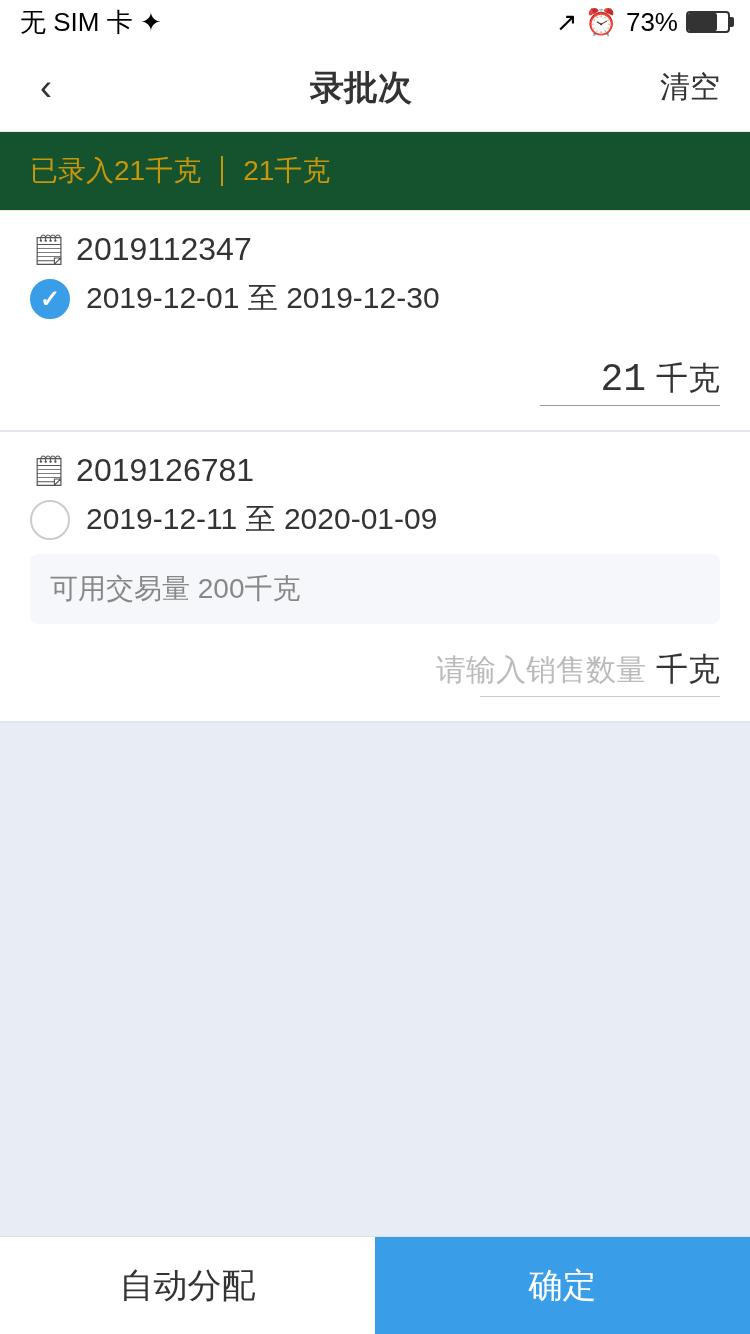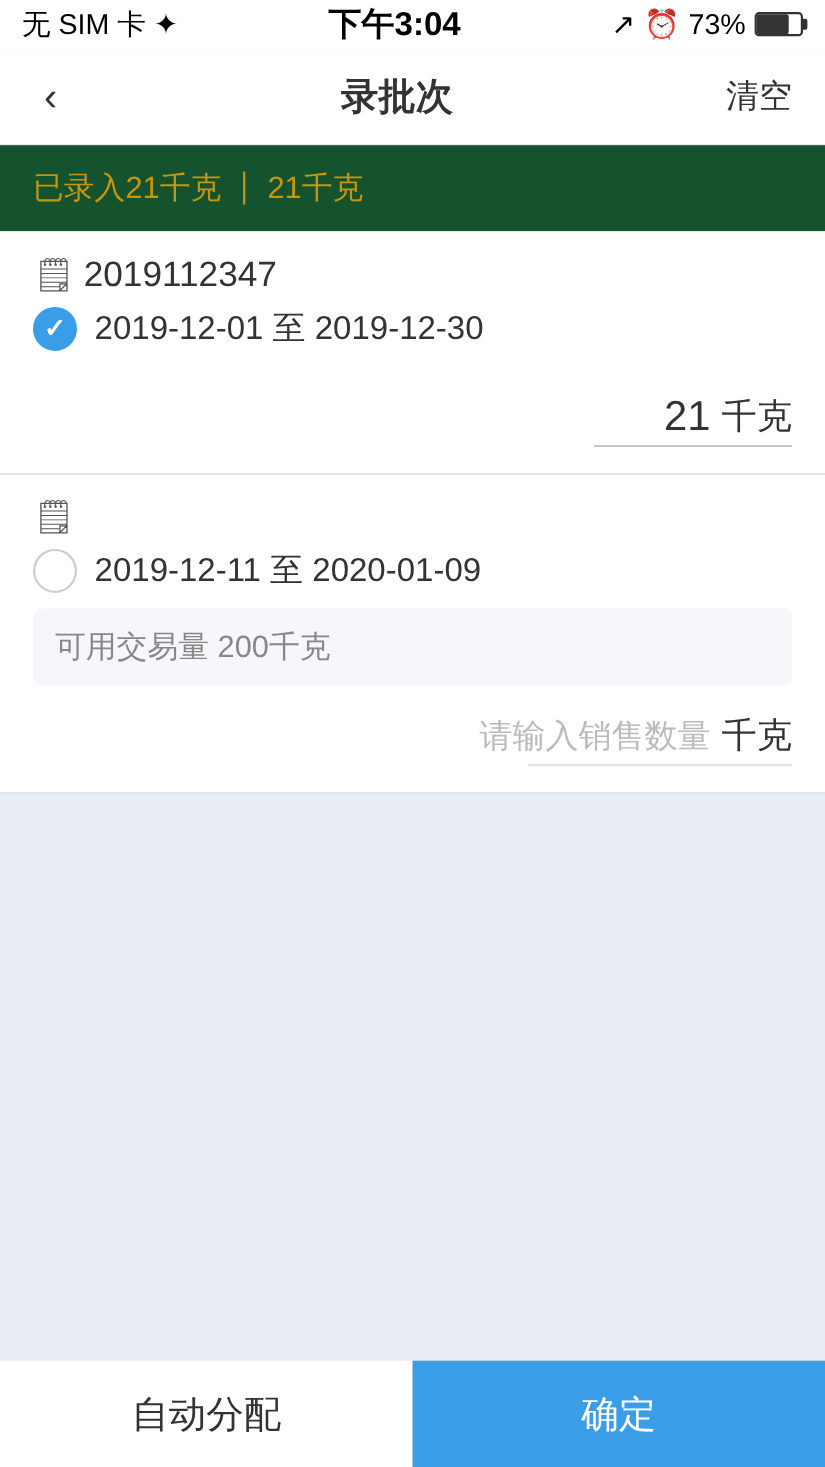--- a/index.html
+++ b/index.html
@@ -178,20 +178,21 @@
     }
 
     
     .quantity-row {
       display: flex;
       justify-content: flex-end;
       align-items: center;
       padding: 24px 30px;
       background: #fff;
       gap: 10px;
+      font-family: Liberation Mono, monospace;
     }
     .quantity-value {
       font-size: 38px;
       color: #333;
       font-weight: 400;
     }
     .quantity-unit {
       font-size: 32px;
       color: #333;
     }
@@ -287,21 +288,20 @@
   </style>
 </head>
 <body>
 
 <div class="content-wrapper">
 
   <div class="status-bar">
     <div class="status-left">
       <span>无 SIM 卡 ✦</span>
     </div>
-    <div class="status-center">下午3:04</div>
     <div class="status-right">
       <span>↗</span>
       <span>⏰</span>
       <span>73%</span>
       <span class="battery-icon">
         <div class="battery-fill"></div>
       </span>
     </div>
   </div>
 
@@ -336,20 +336,21 @@
       </div>
       <div class="quantity-underline"></div>
     </div>
   </div>
 
   <div class="separator"></div>
 
   <div class="batch-card" style="margin-top:0;">
     <div class="batch-header">
       <span class="batch-icon">🗒</span>
+      <span class="batch-id">2019126781</span>
     </div>
     <div class="batch-date-row">
       <div class="radio-circle"></div>
       <span class="batch-date">2019-12-11 至 2020-01-09</span>
     </div>
     <div class="available-box">可用交易量 200千克</div>
   </div>
 
   <div class="input-row">
     <div>

